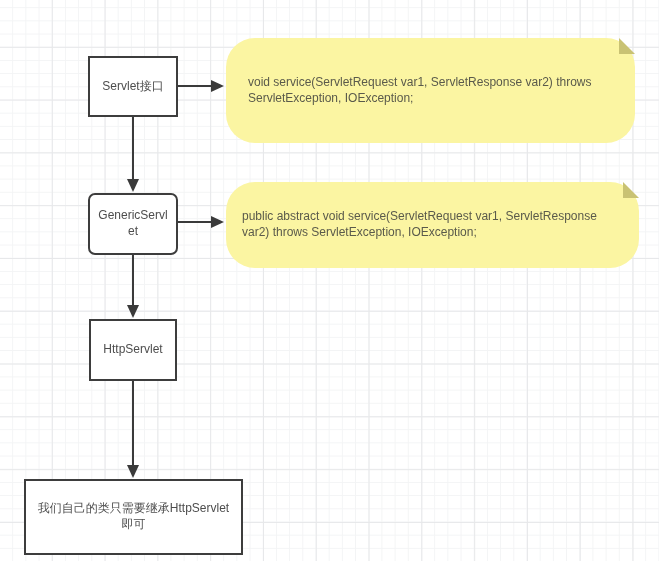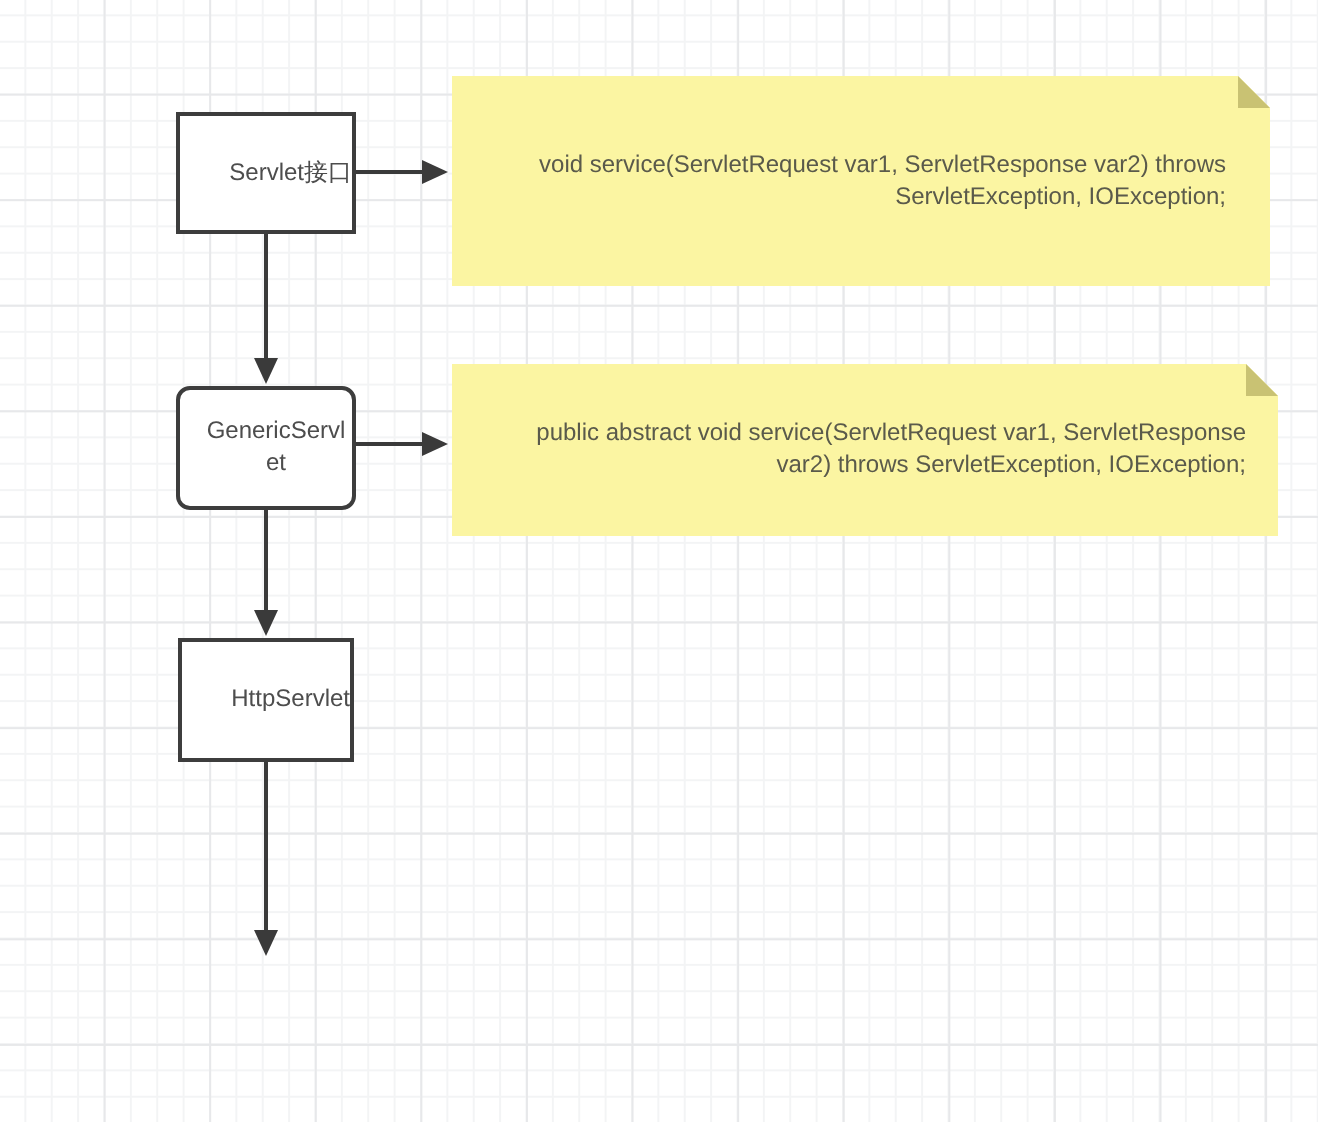--- a/index.html
+++ b/index.html
@@ -31,38 +31,39 @@
     background-position:-1px -6px,-1px -6px,-1px -6px,-1px -6px;
   }
   .node{
     position:absolute;
     box-sizing:border-box;
     background:#ffffff;
     border:2px solid var(--box-border);
     color:var(--box-text);
     font-size:12px;
     line-height:1.3;
-    display:flex;align-items:center;justify-content:flex-end;
+    display:flex;align-items:center;justify-content:center;
     text-align:center;
   }
   .node-servlet{left:88px;top:56px;width:90px;height:61px;}
   .node-generic{left:88px;top:193px;width:90px;height:62px;border-radius:7px;}
   .node-generic .label{max-width:76px;word-break:break-all;}
   .node-http{left:89px;top:319px;width:88px;height:62px;}
   .node-custom{left:24px;top:479px;width:219px;height:76px;padding:0 10px;}
   .note{
     position:absolute;
     box-sizing:border-box;
     background:var(--note-bg);
     color:var(--note-text);
     font-size:12px;
     line-height:1.3;
     display:flex;align-items:center;justify-content:center;
-    text-align:right;
+    text-align:left;
     clip-path:polygon(0 0, calc(100% - 16px) 0, 100% 16px, 100% 100%, 0 100%);
+    border-radius:29px;
   }
   .note-1{left:226px;top:38px;width:409px;height:105px;padding:0 22px;}
   .note-2{left:226px;top:182px;width:413px;height:86px;padding:16px 16px;}
   .fold{
     position:absolute;top:0;right:0;
     width:16px;height:16px;
     background:var(--note-fold);
     clip-path:polygon(0 0, 100% 100%, 0 100%);
   }
   .hline{position:absolute;height:2px;background:var(--arrow);}
@@ -90,20 +91,23 @@
   </div>
 
   <div class="node node-generic">
     <span class="label">GenericServlet</span>
   </div>
 
   <div class="node node-http">
     <span class="label">HttpServlet</span>
   </div>
 
+  <div class="node node-custom">
+    <span class="label">我们自己的类只需要继承HttpServlet即可</span>
+  </div>
 
   <div class="note note-1">
     <span class="note-text">void service(ServletRequest var1, ServletResponse var2) throws ServletException, IOException;</span>
   </div>
   <div class="fold" style="left:619px;top:38px;"></div>
 
   <div class="note note-2">
     <span class="note-text">public abstract void service(ServletRequest var1, ServletResponse var2) throws ServletException, IOException;</span>
   </div>
   <div class="fold" style="left:623px;top:182px;"></div>

